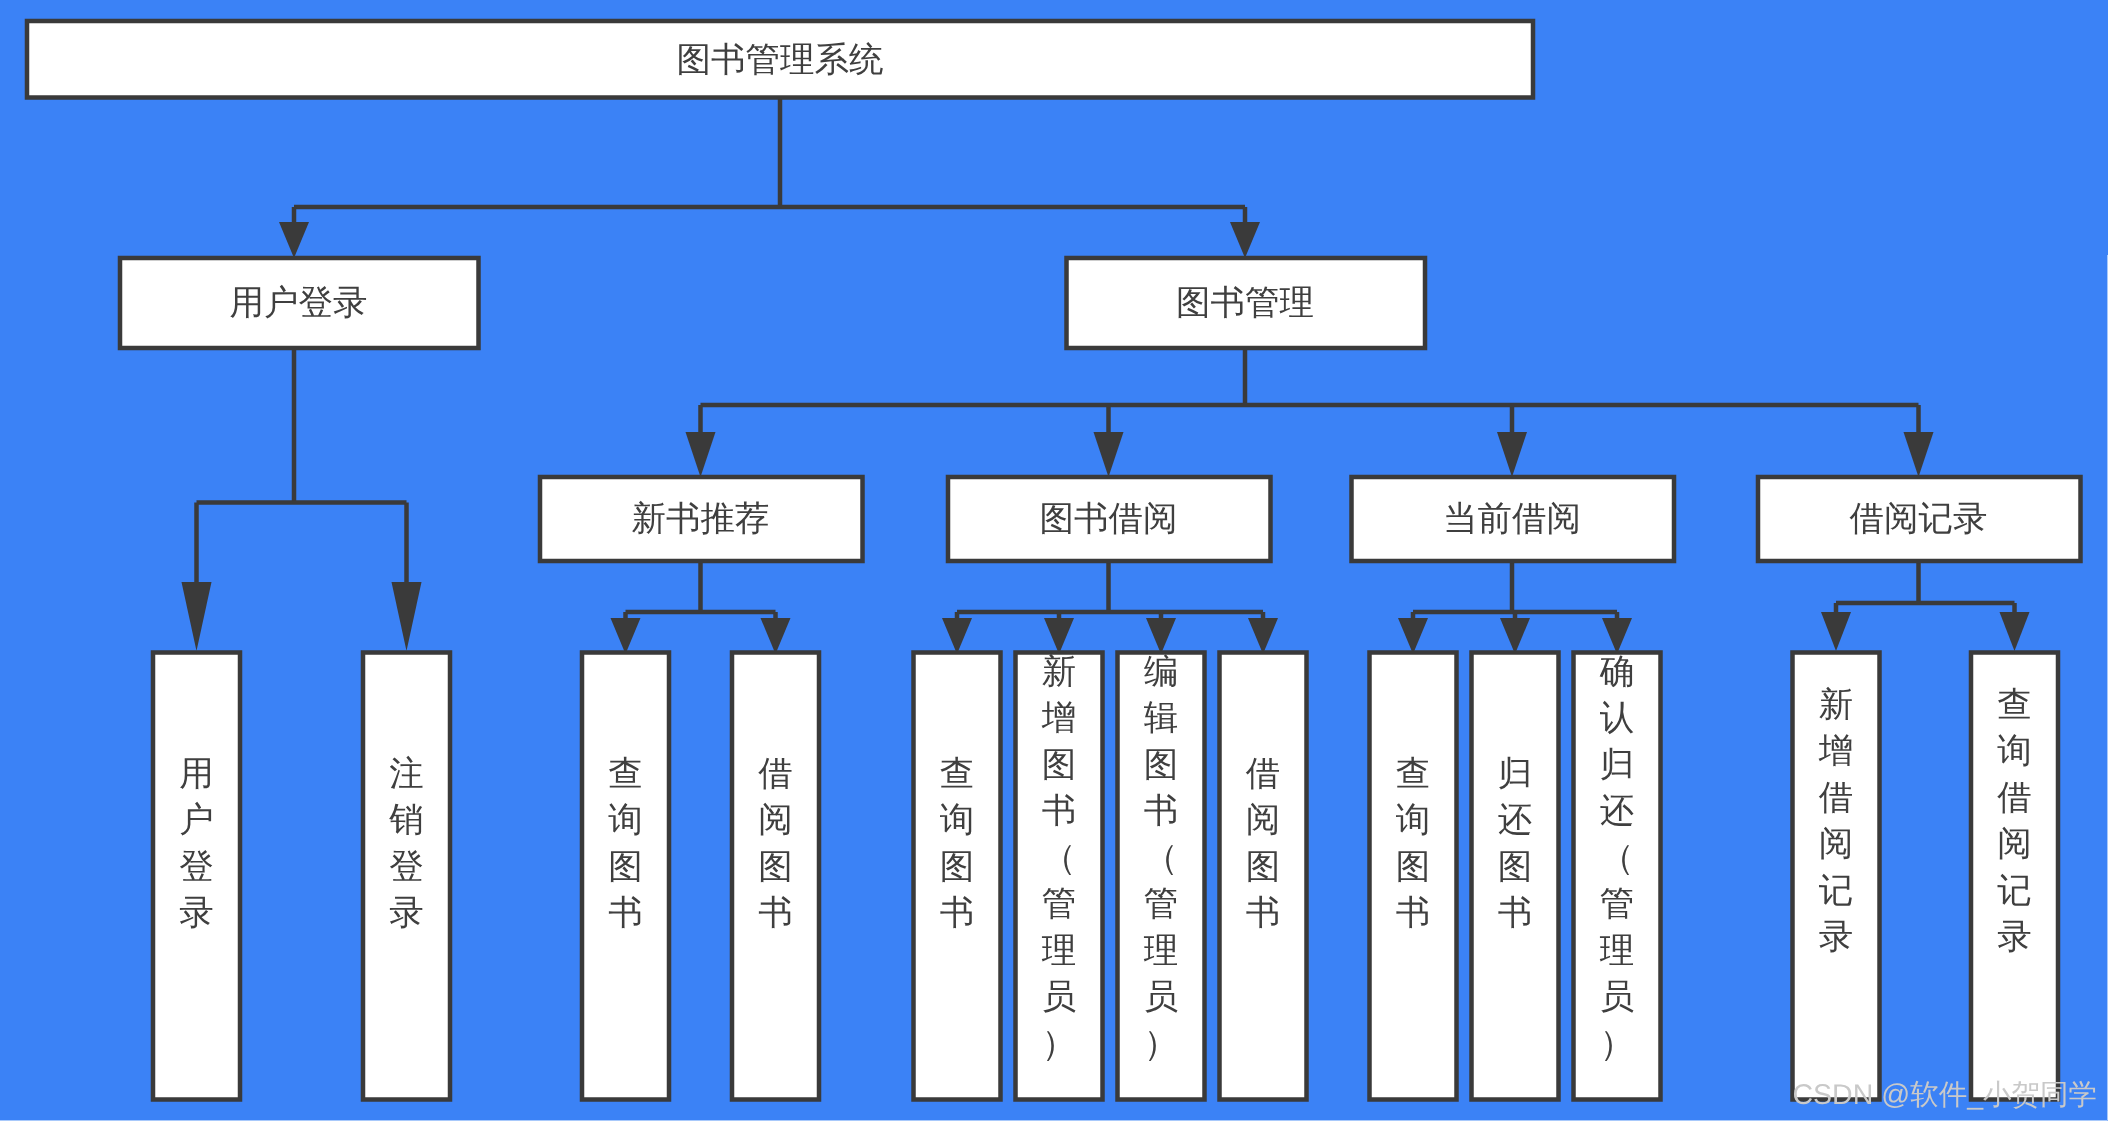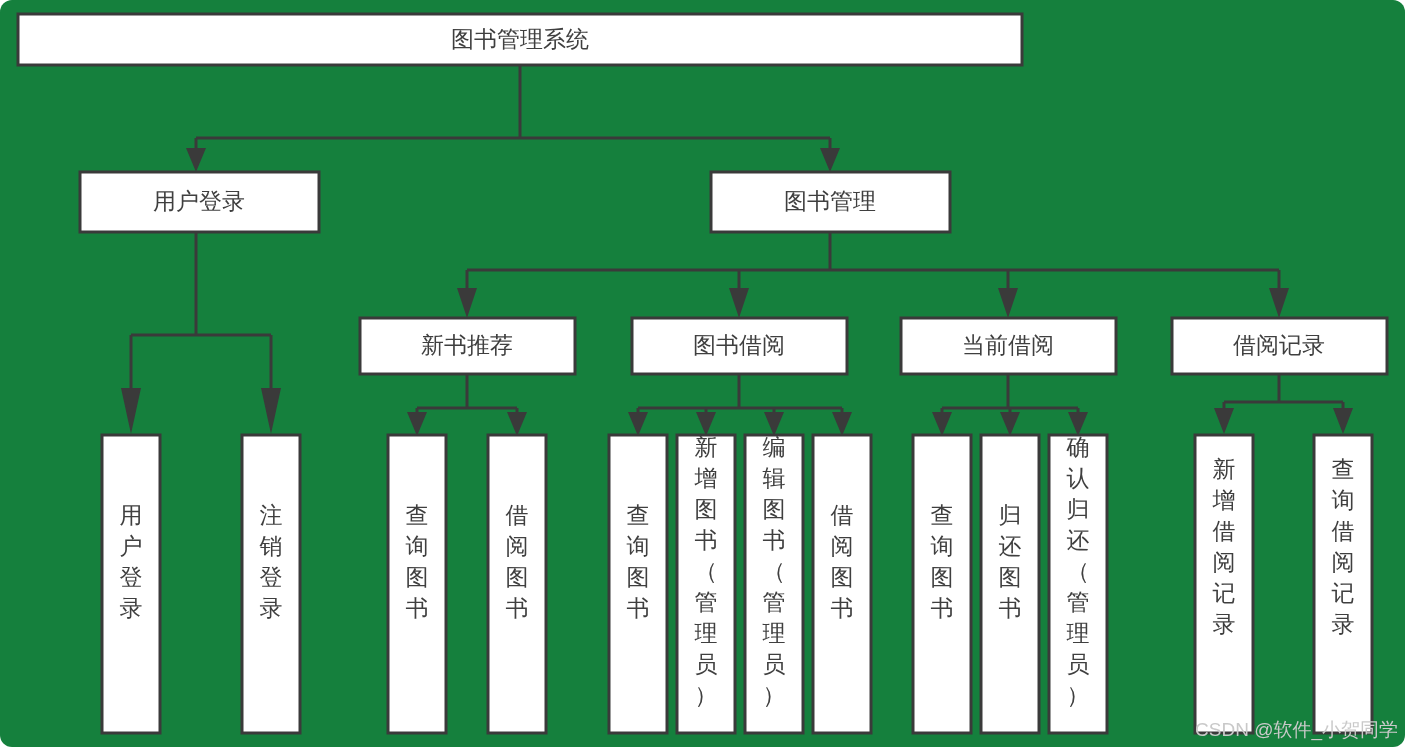--- a/index.html
+++ b/index.html
@@ -8,23 +8,22 @@
     padding: 0;
     background: #ffffff;
   }
   body {
     font-family: "Liberation Sans", "DejaVu Sans", sans-serif;
   }
   #diagram-root {
     position: relative;
     width: 1405px;
     height: 747px;
-    background: #15803d;
+    background: #3b82f6;
     overflow: hidden;
-    border-radius: 12px;
   }
   svg.diagram-canvas {
     position: absolute;
     left: 0;
     top: 0;
     width: 1405px;
     height: 747px;
     display: block;
   }
   .node-box {

